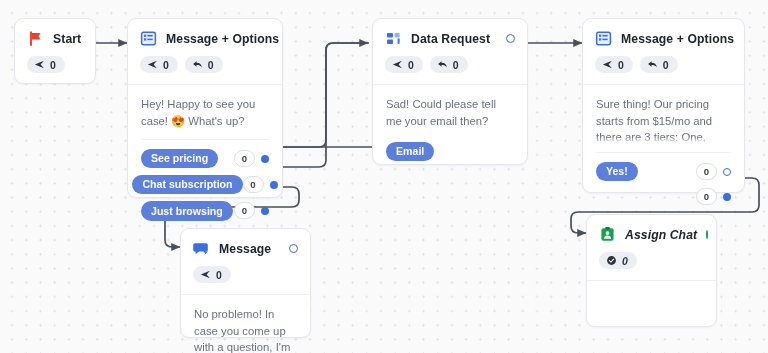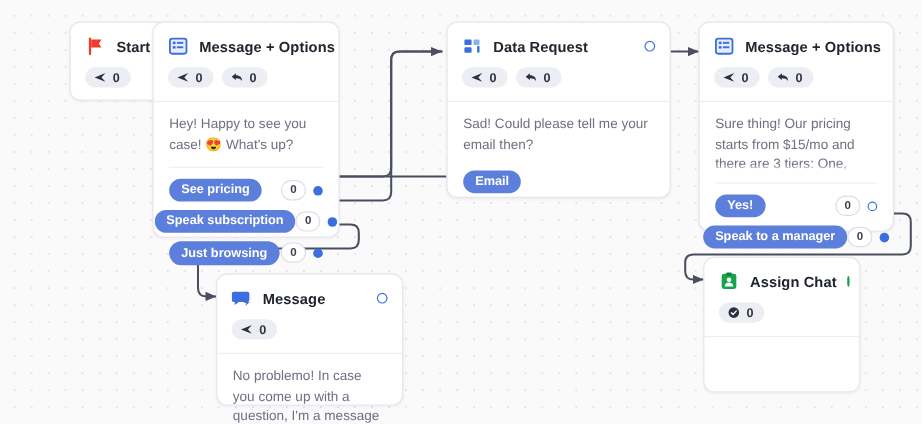--- a/index.html
+++ b/index.html
@@ -118,21 +118,21 @@
     <path d="M 283 187 L 292 187 Q 299 187 299 194 L 299 200 Q 299 207 292 207 L 172 207 Q 165 207 165 214 L 165 240 Q 165 247 172 247 L 180 247"></path>
 
     <path d="M 528 43 L 582 43"></path>
 
     <path d="M 745 178 L 752 178 Q 759 178 759 185 L 759 205 Q 759 212 752 212 L 578 212 Q 571 212 571 219 L 571 226 Q 571 233 578 233 L 586 233"></path>
   </g>
 
   <path d="M 283 147 L 372 147" fill="none" stroke="#4a4f5e" stroke-width="1.7"></path>
 </svg>
 
-<div class="node" style="left:14px;top:18px;width:82px;height:66px;margin-left:44px;">
+<div class="node" style="left:14px;top:18px;width:82px;height:66px;">
   <div class="nhead">
     <div class="ntitle">
       <span class="nicon">
         <svg viewBox="0 0 17 17">
             <path d="M4 2.2 L4 15" stroke="#ef3d2b" stroke-width="1.9" stroke-linecap="round" fill="none"></path>
             <path d="M5 3 L13.6 3 L11.4 6.3 L13.6 9.6 L5 9.6 Z" fill="#ef3d2b"></path>
           </svg>
       </span>
       <span class="ntitletext">Start</span>
       <span class="hdot red"></span>
@@ -180,33 +180,33 @@
   <div class="divider"></div>
   <div class="nbody">
     <p class="btext">Hey! Happy to see you case! 😍 What's up?</p>
     <div class="optdiv"></div>
     <div class="optrow">
       <span class="pill">See pricing</span>
       <span class="cnt">0</span>
       <span class="port filled"></span>
     </div>
     <div class="optrow">
-      <span class="pill">Speak subscription</span>
+      <span class="pill">Chat subscription</span>
       <span class="cnt">0</span>
       <span class="port filled"></span>
     </div>
     <div class="optrow">
       <span class="pill">Just browsing</span>
       <span class="cnt">0</span>
       <span class="port filled"></span>
     </div>
   </div>
 </div>
 
-<div class="node" style="left:372px;top:18px;width:187px;height:147px;">
+<div class="node" style="left:372px;top:18px;width:156px;height:147px;">
   <div class="nhead">
     <div class="ntitle">
       <span class="nicon">
         <svg viewBox="0 0 17 17">
             <rect x="2" y="3" width="6" height="4.6" rx="1" fill="#3b6fe0"></rect>
             <rect x="2" y="9.4" width="6" height="4.6" rx="1" fill="#3b6fe0"></rect>
             <rect x="9.6" y="3" width="5" height="4.6" rx="1" fill="#8fb0f0"></rect>
             <rect x="12.6" y="8.2" width="2" height="5.8" rx="1" fill="#3b6fe0"></rect>
           </svg>
       </span>
@@ -272,28 +272,27 @@
       <p class="btext" style="margin:0;">Sure thing! Our pricing starts from $15/mo and there are 3 tiers: One, Two, and Three. Are you ready to sign up?</p>
       <span class="fade-cut"></span>
     </div>
     <div class="optdiv" style="margin-top:6px;"></div>
     <div class="optrow">
       <span class="pill">Yes!</span>
       <span class="cnt">0</span>
       <span class="port ring"></span>
     </div>
     <div class="optrow">
-      <span class="pill">Speak to a manager</span>
       <span class="cnt">0</span>
       <span class="port filled"></span>
     </div>
   </div>
 </div>
 
-<div class="node" style="left:180px;top:228px;width:156px;height:110px;">
+<div class="node" style="left:180px;top:228px;width:131px;height:110px;">
   <div class="nhead">
     <div class="ntitle">
       <span class="nicon">
         <svg viewBox="0 0 17 17">
             <path d="M1.8 3.2 h11.4 a1.6 1.6 0 0 1 1.6 1.6 v5.2 a1.6 1.6 0 0 1 -1.6 1.6 h-7.2 l-3.4 2.6 v-2.6 h-0.8 a1.6 1.6 0 0 1 -1.6 -1.6 v-5.2 a1.6 1.6 0 0 1 1.6 -1.6 z" fill="#3b6fe0"></path>
             <path d="M11.6 9.4 l2.6 0 l-1.6 2.2 l2.4 0 l-3.6 3.4 l0.9 -2.6 l-1.8 0 z" fill="#3b6fe0"></path>
           </svg>
       </span>
       <span class="ntitletext">Message</span>
       <span class="hdot ring-blue"></span>
@@ -306,21 +305,21 @@
         <span>0</span>
       </span>
     </div>
   </div>
   <div class="divider"></div>
   <div class="nbody">
     <p class="btext">No problemo! In case you come up with a question, I'm a message away</p>
   </div>
 </div>
 
-<div class="node" style="left:586px;top:214px;width:131px;height:113px;">
+<div class="node" style="left:586px;top:214px;width:131px;height:113px;font-style:italic;">
   <div class="nhead">
     <div class="ntitle">
       <span class="nicon">
         <svg viewBox="0 0 17 17">
             <rect x="2.4" y="2.2" width="12.2" height="12.6" rx="2" fill="#17a34a"></rect>
             <rect x="6.2" y="1.1" width="4.6" height="2.4" rx="1" fill="#0f7c38"></rect>
             <circle cx="8.5" cy="7.1" r="1.9" fill="#fff"></circle>
             <path d="M4.9 12.8 c0 -2.2 1.7 -3.4 3.6 -3.4 s3.6 1.2 3.6 3.4 z" fill="#fff"></path>
           </svg>
       </span>

